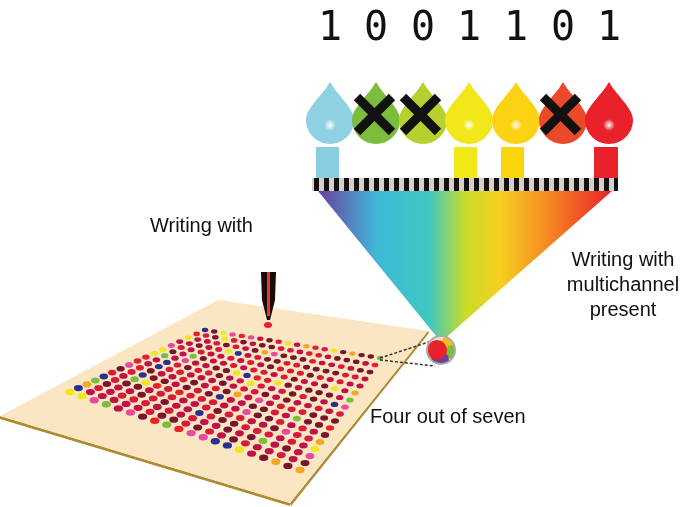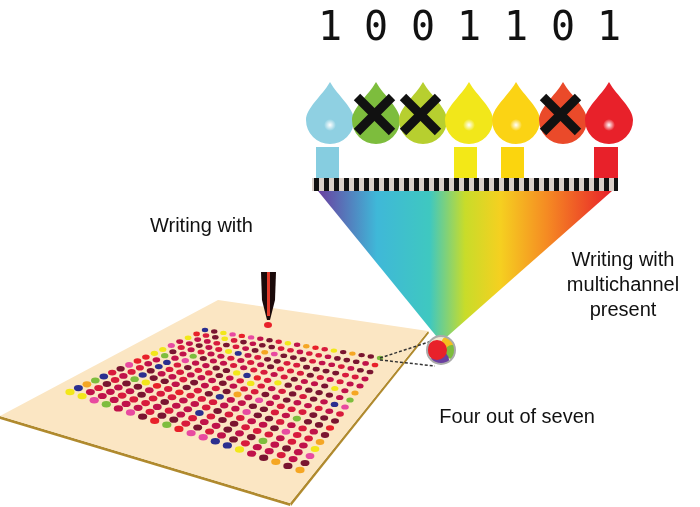--- a/index.html
+++ b/index.html
@@ -474,15 +474,15 @@
 <div class="label" style="left:150px; top:213px; font-size:20px; line-height:25px;">
   <div>Writing with</div>
 </div>
 
 <div class="label" style="left:548px; top:247px; width:150px; text-align:center; font-size:20px; line-height:25px;">
   <div>Writing with</div>
   <div>multichannel</div>
   <div>present</div>
 </div>
 
-<div class="label" style="left:370px; top:404px; width:225px; text-align:right; font-size:20px; line-height:25px;">
+<div class="label" style="left:370px; top:404px; width:225px; text-align:left; font-size:20px; line-height:25px;">
   <div>Four out of seven</div>
 </div>
 
 </body></html>

